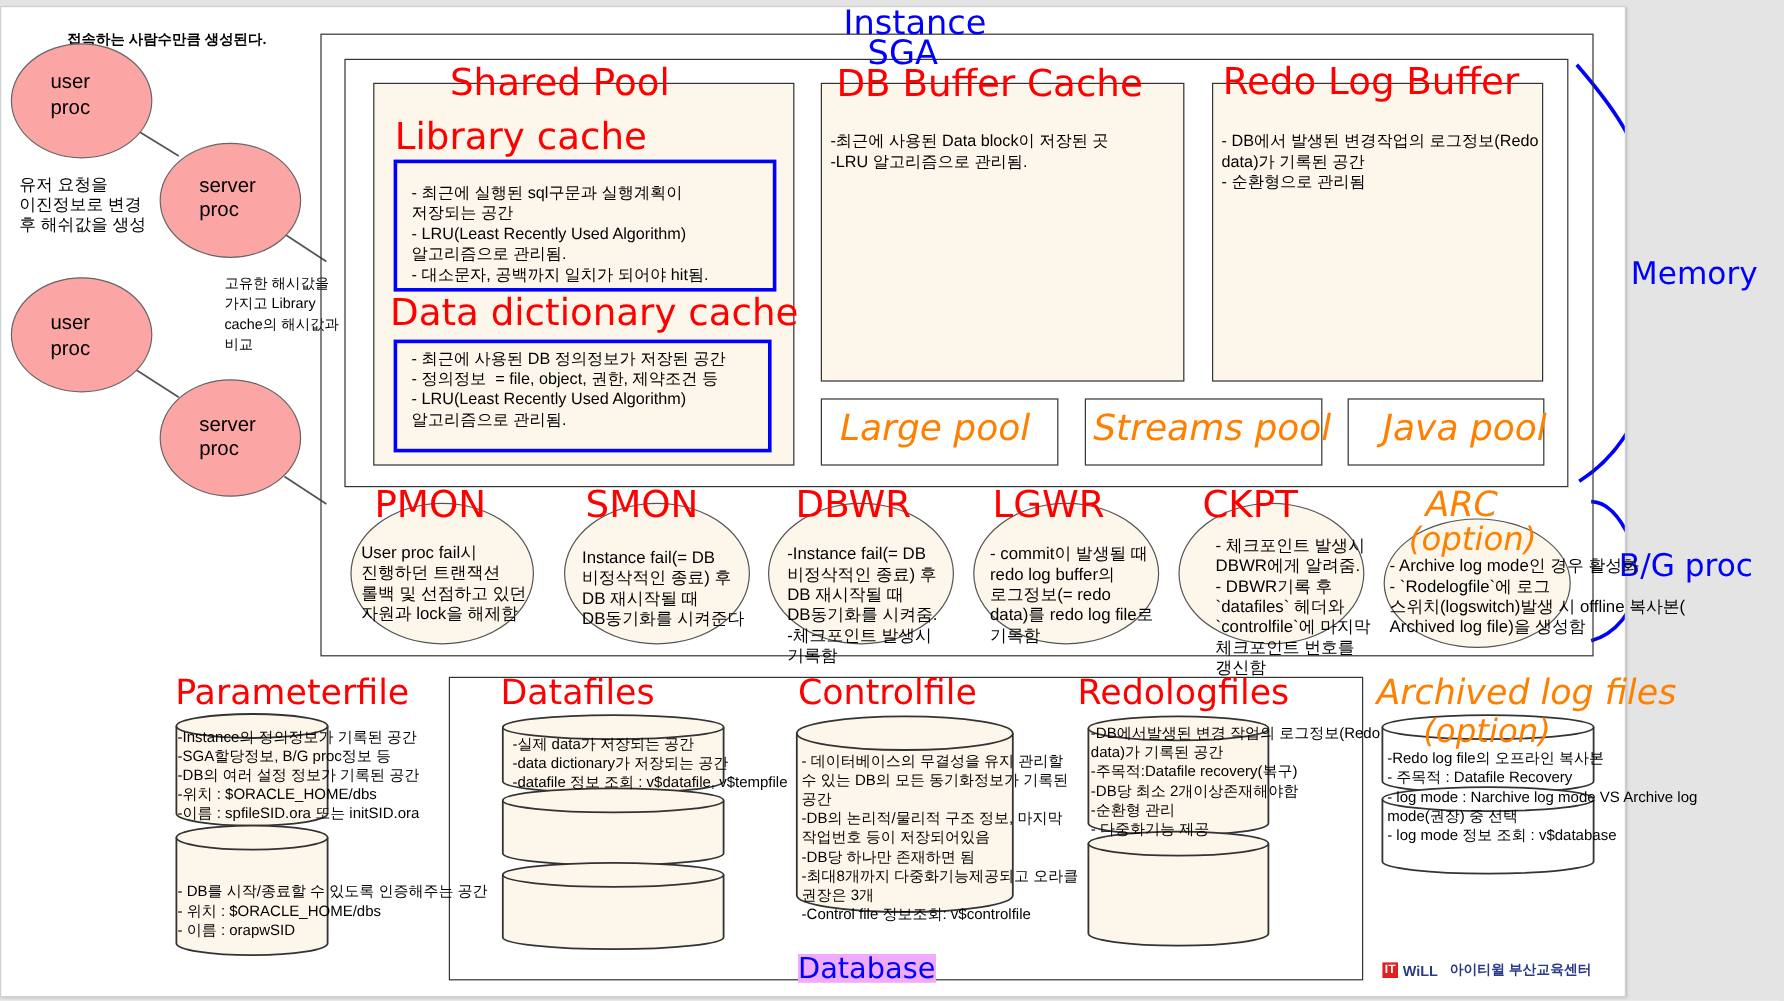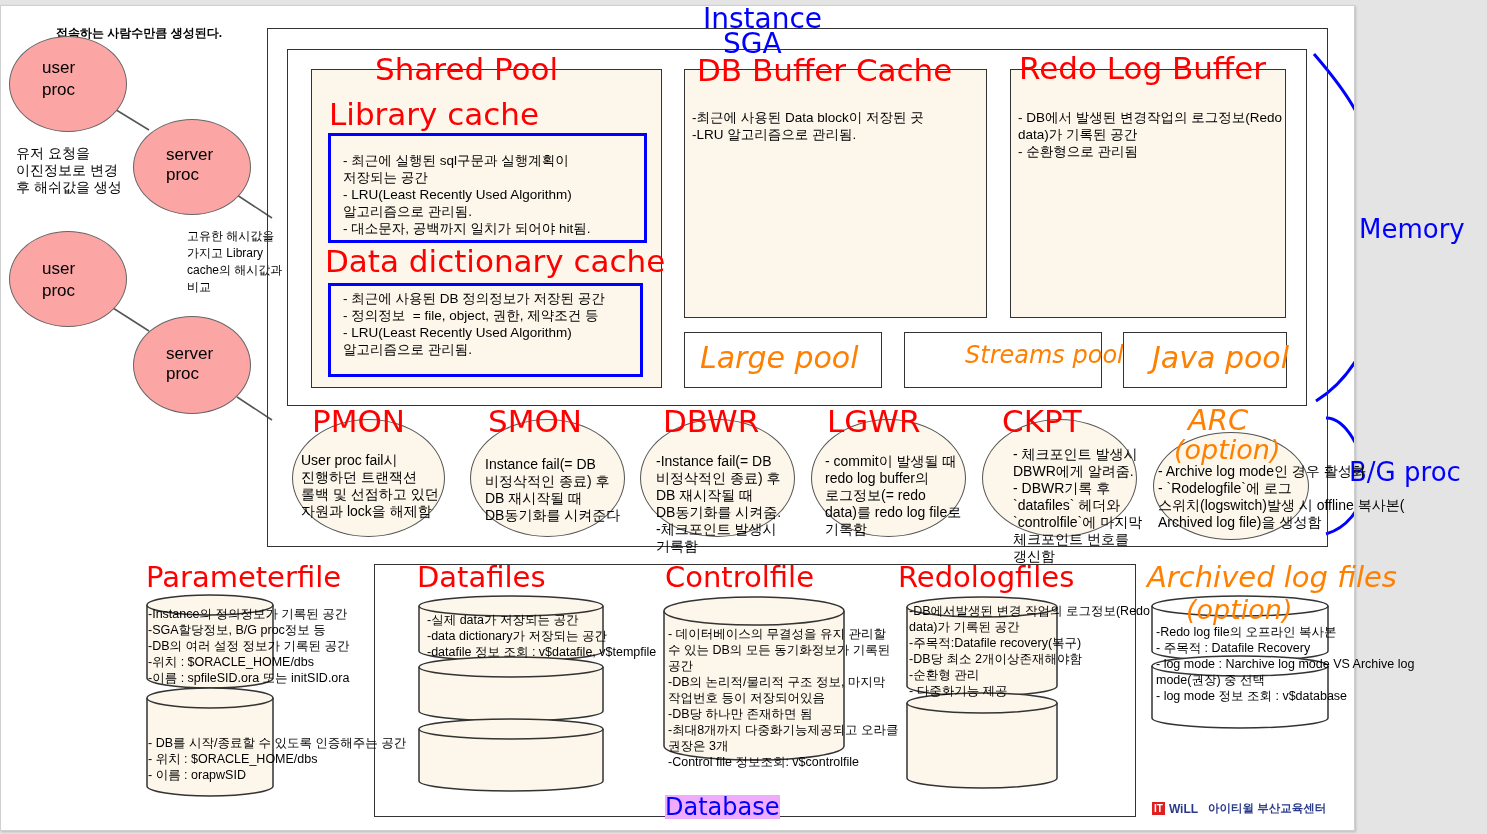--- a/index.html
+++ b/index.html
@@ -90,21 +90,21 @@
 
   <div class="box cream" style="left:1009px;top:63px;width:276px;height:249px;"></div>
   <div class="hdr red" style="left:1018px;top:47px;font-size:31px;">Redo Log Buffer</div>
   <div class="abs txt" style="left:1017px;top:103px;">- DB에서 발생된 변경작업의 로그정보(Redo
 data)가 기록된 공간
 - 순환형으로 관리됨</div>
 
   <div class="box" style="left:683px;top:326px;width:198px;height:56px;"></div>
   <div class="hdr orange" style="left:699px;top:337px;font-size:30px;">Large pool</div>
   <div class="box" style="left:903px;top:326px;width:198px;height:56px;"></div>
-  <div class="hdr orange" style="left:964px;top:337px;font-size:24px;">Streams pool</div>
+  <div class="hdr orange" style="left:910px;top:337px;font-size:30px;">Streams pool</div>
   <div class="box" style="left:1122px;top:326px;width:164px;height:56px;"></div>
   <div class="hdr orange" style="left:1151px;top:337px;font-size:30px;">Java pool</div>
 
   <div class="hdr blue" style="left:1358px;top:210px;font-size:26px;">Memory</div>
   <div class="hdr blue" style="left:1348px;top:453px;font-size:26px;">B/G proc</div>
 
   <div class="bgp" style="left:291px;top:413px;width:153px;height:118px;"></div>
   <div class="hdr red" style="left:311px;top:400px;font-size:31px;">PMON</div>
   <div class="abs txt" style="left:300px;top:446px;font-size:14px;">User proc fail시
 진행하던 트랜잭션

